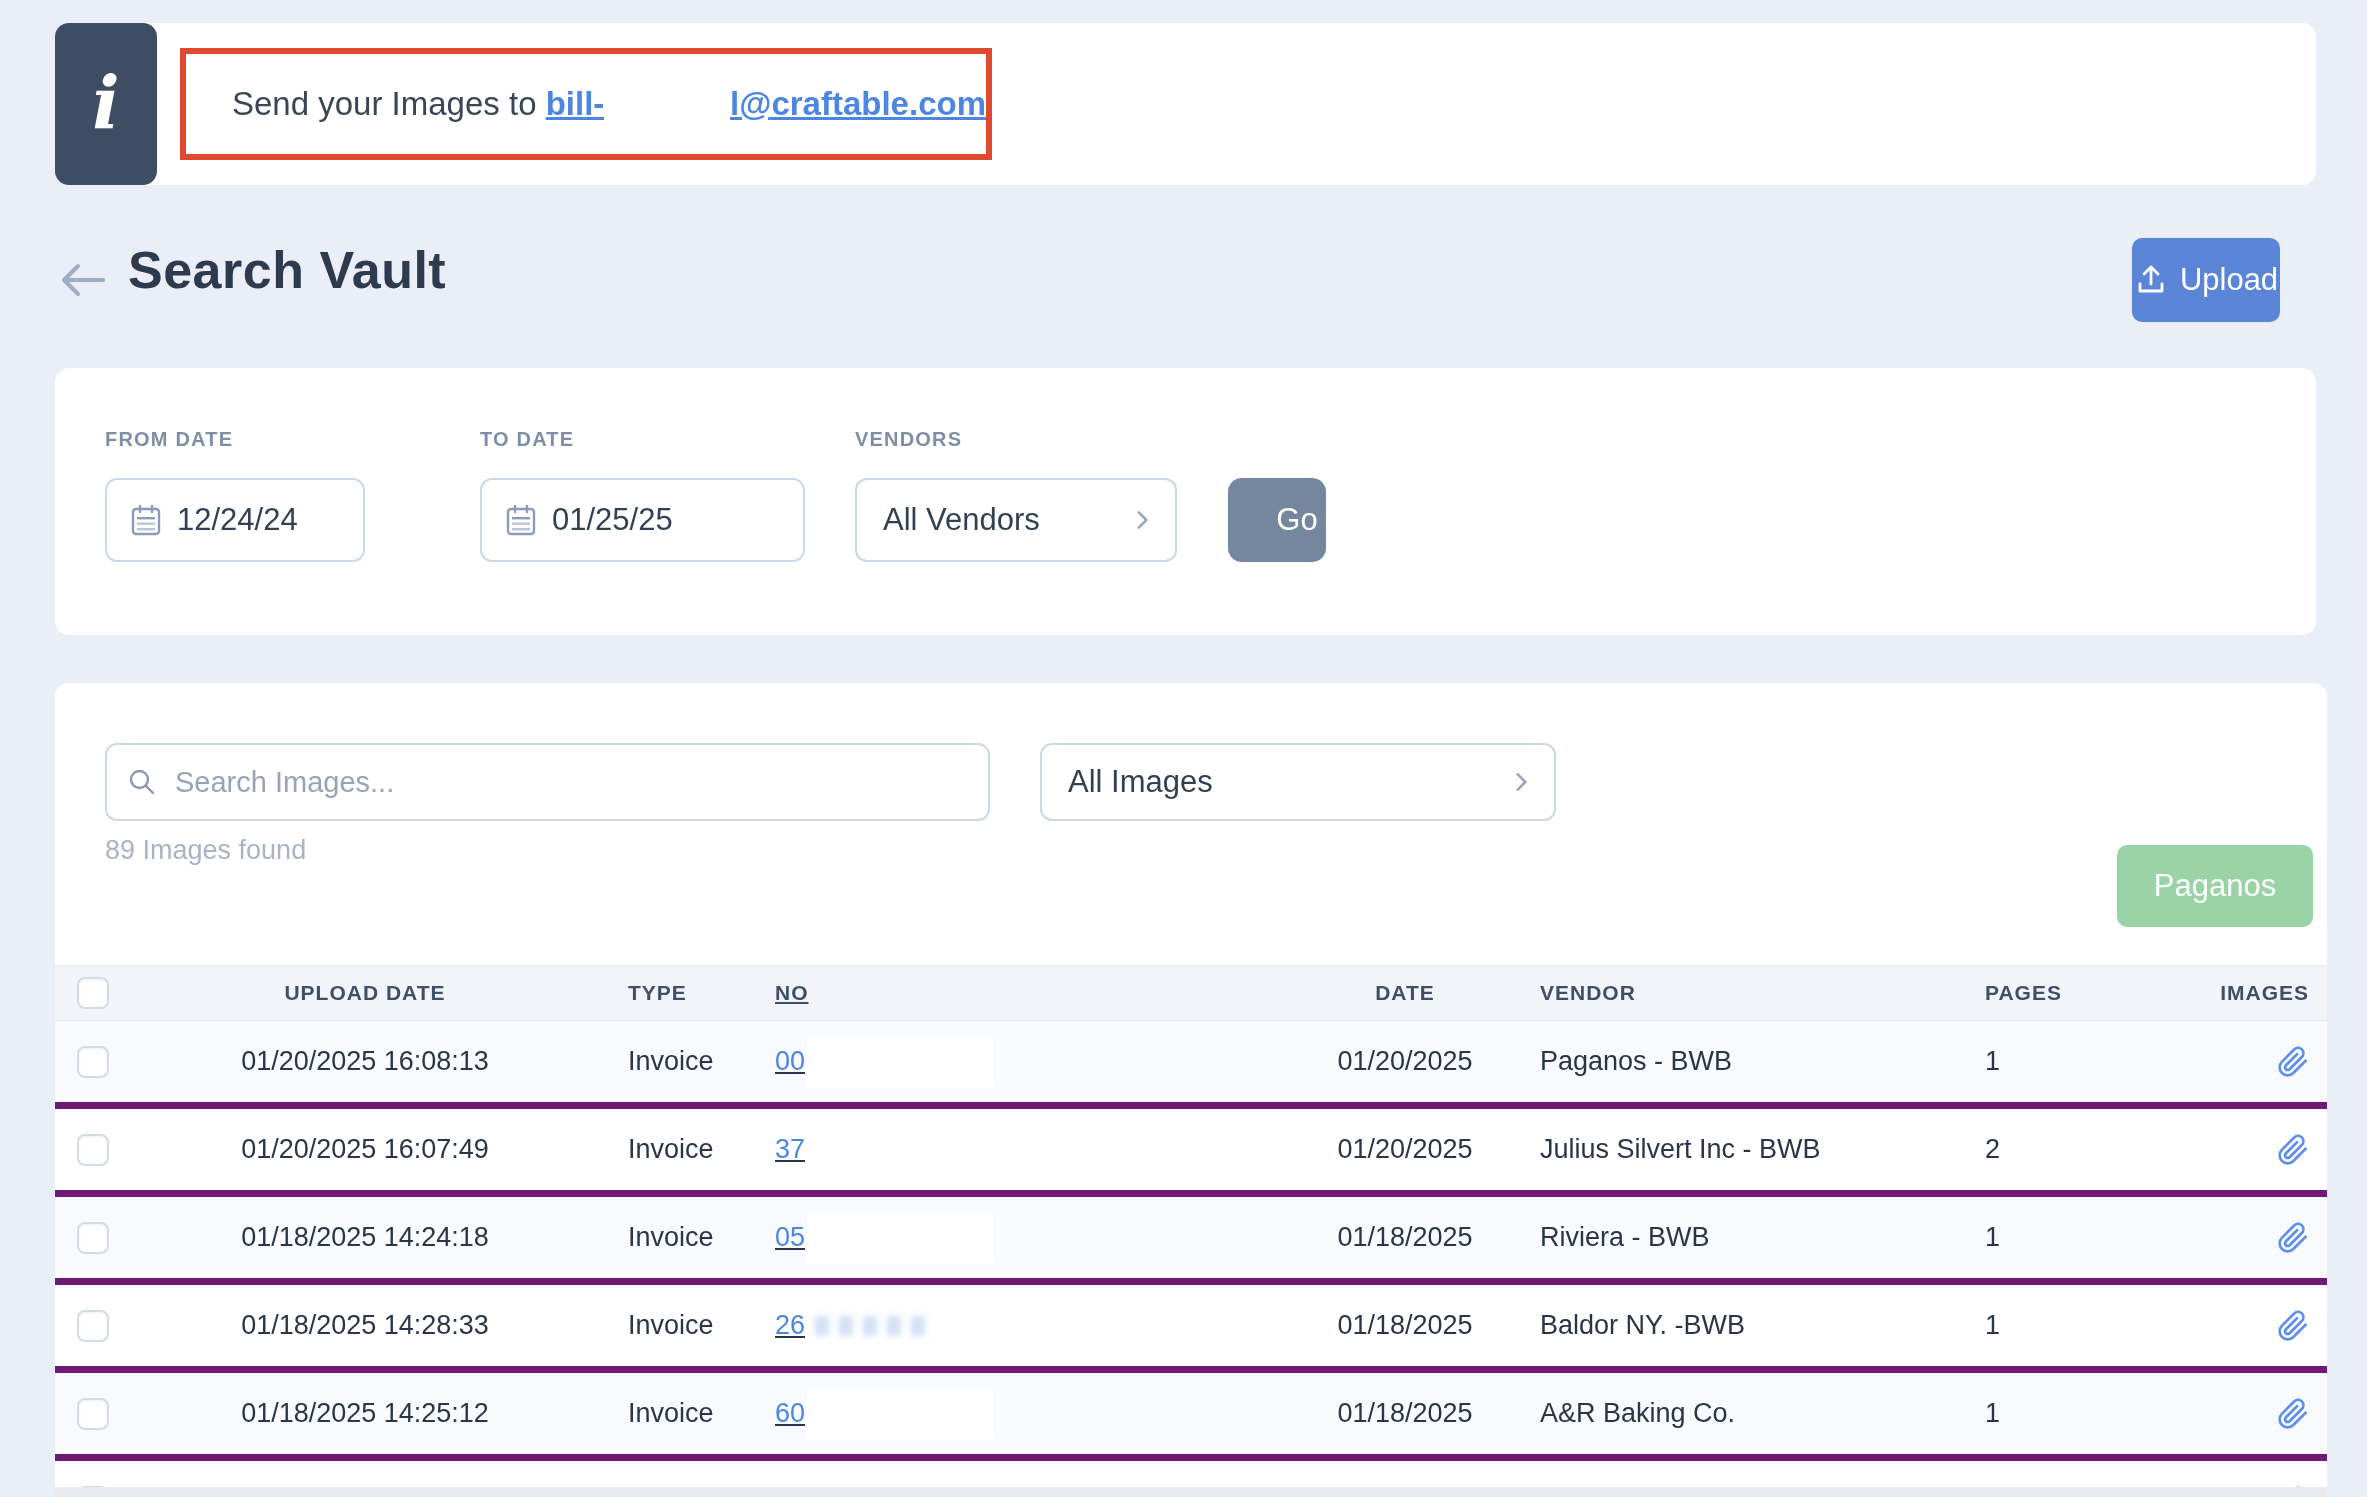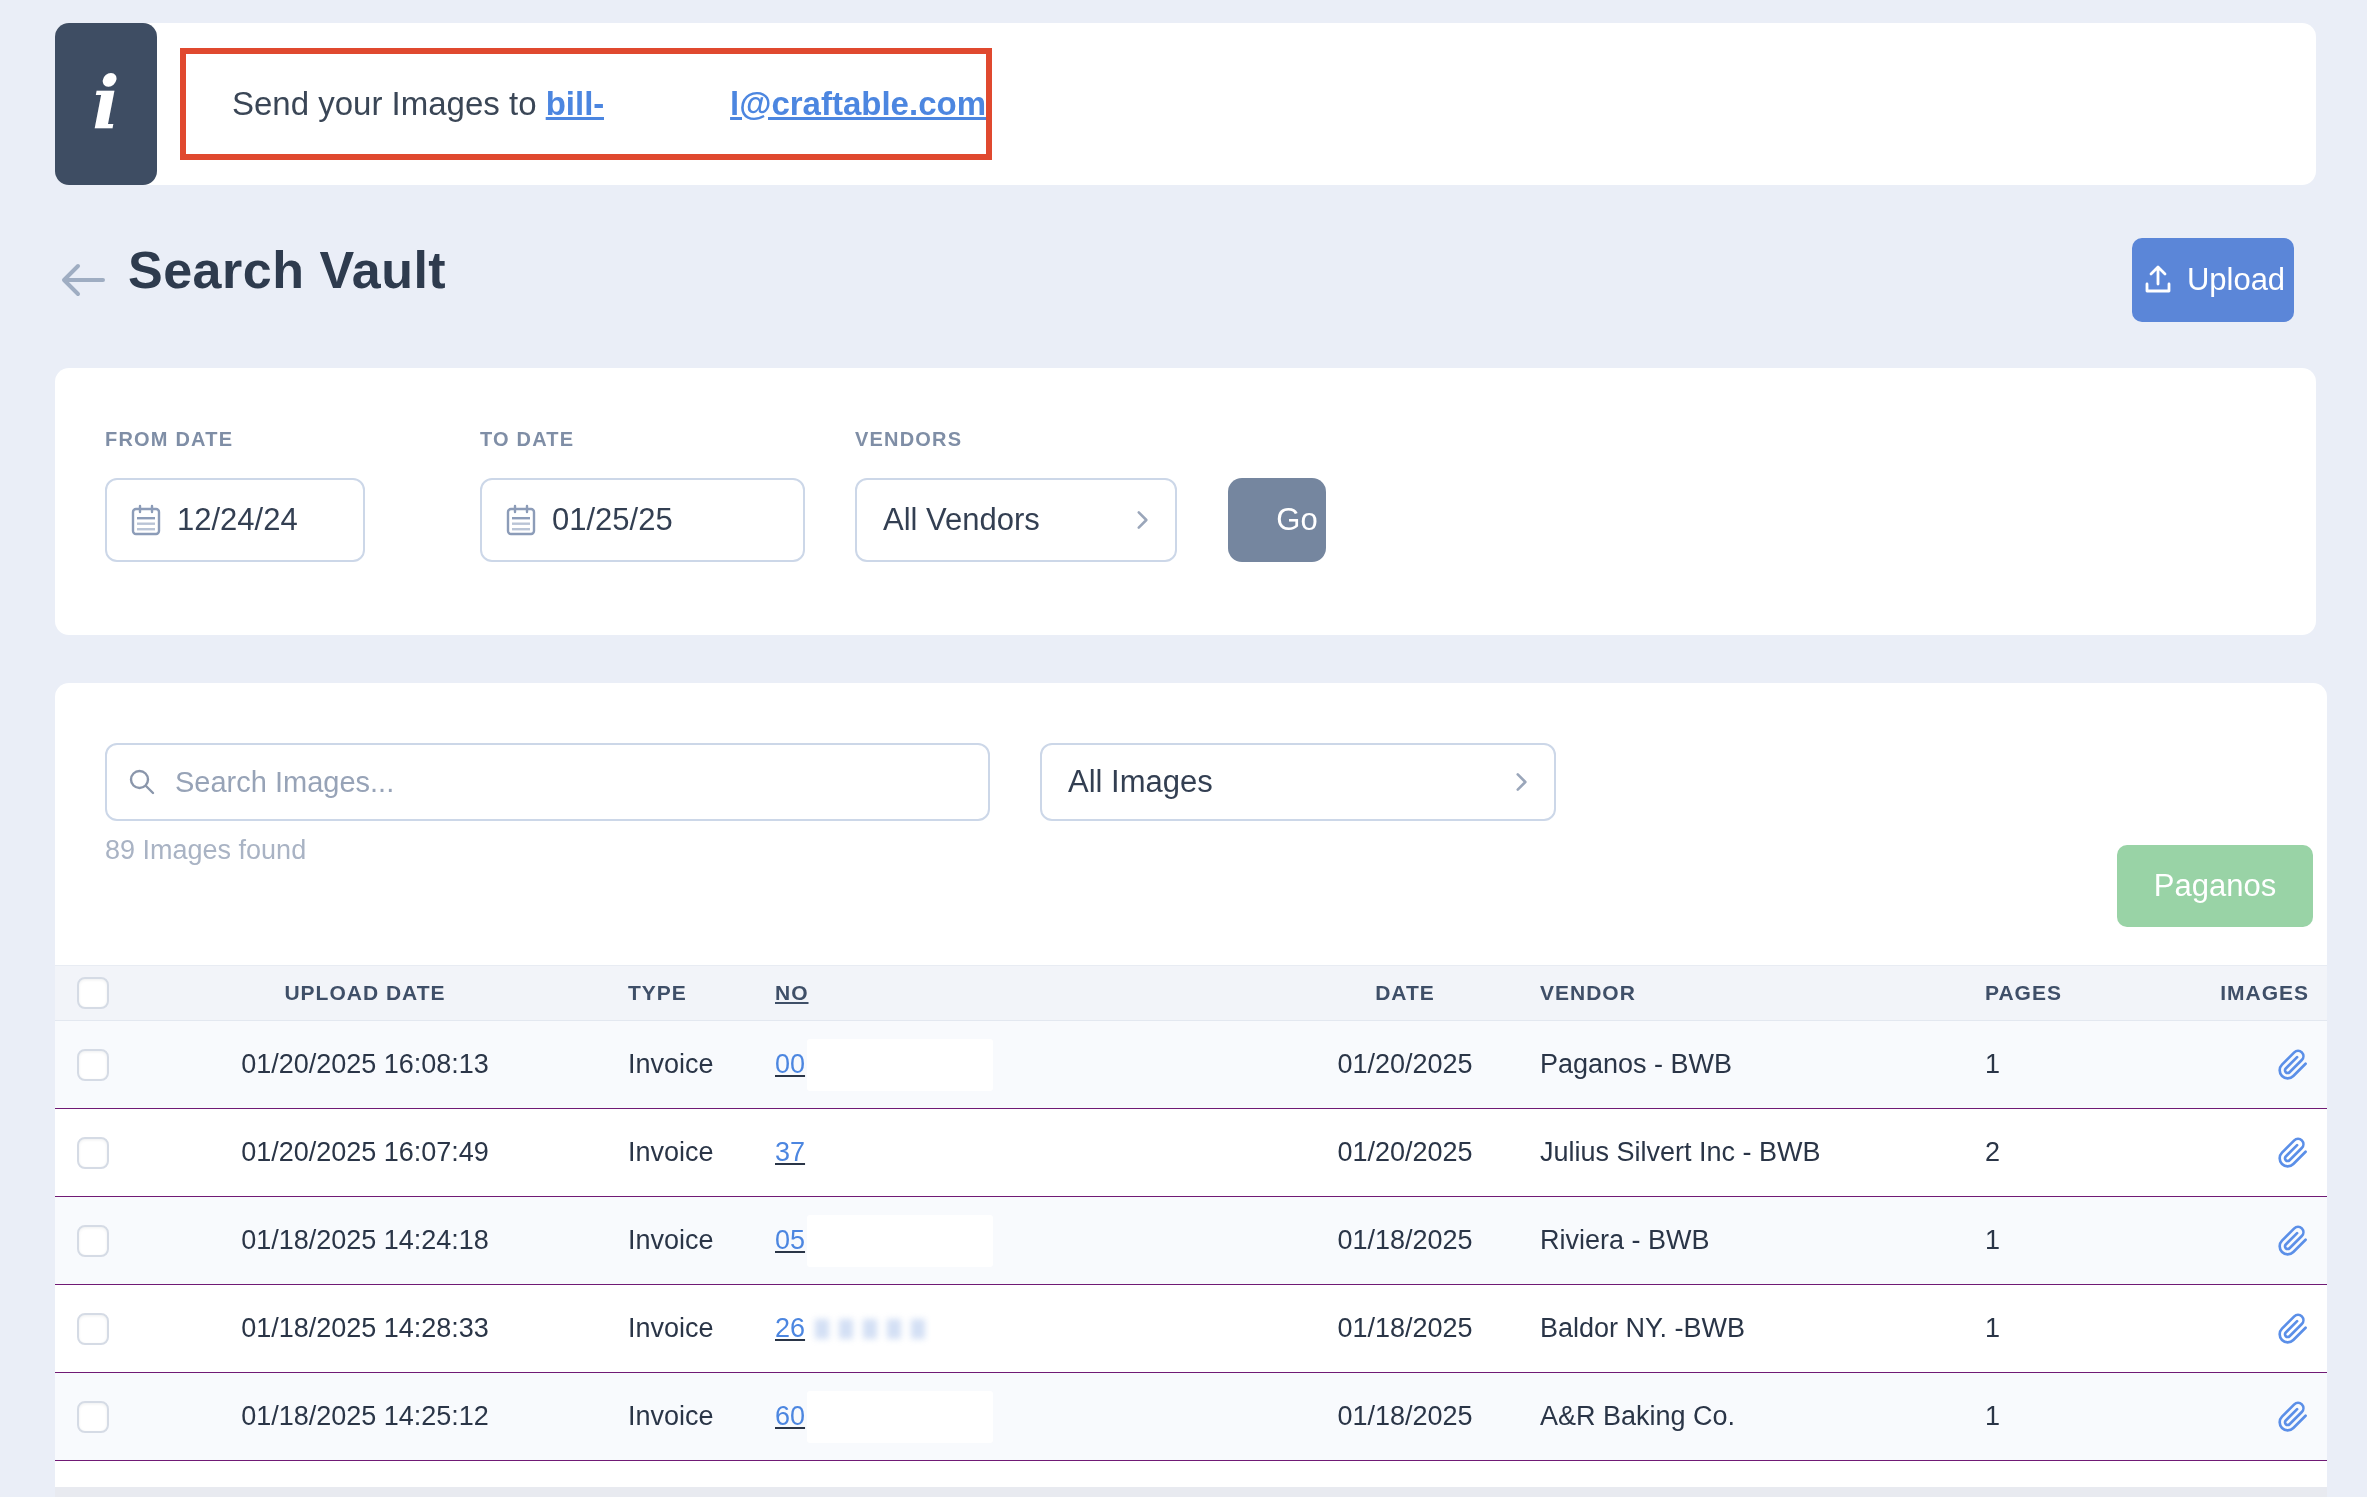--- a/index.html
+++ b/index.html
@@ -31,21 +31,21 @@
   }
   .red-box a{color:#4c86e0;font-weight:700;text-decoration:underline;cursor:pointer;}
   .redact-gap{display:inline-block;width:188px;height:44px;background:#ffffff;}
   
   .back-arrow{position:absolute;left:57px;top:258px;cursor:pointer;}
   .page-title{
     position:absolute;left:128px;top:240px;margin:0;
     font-size:52px;font-weight:700;color:#2e3b4e;letter-spacing:.5px;
   }
   .upload-btn{
-    position:absolute;left:2132px;top:238px;width:162px;height:84px;
+    position:absolute;left:2132px;top:238px;width:148px;height:84px;
     background:#5b86d8;border:none;border-radius:10px;cursor:pointer;
     display:flex;align-items:center;justify-content:center;gap:12px;
     color:#ffffff;font-size:31px;font-family:inherit;
   }
   
   .filter-card{
     position:absolute;left:55px;top:368px;width:2261px;height:267px;
     background:#ffffff;border-radius:14px;
   }
   .flabel{
@@ -99,21 +99,21 @@
   .tgrid{display:grid;grid-template-columns:75px 470px 155px 560px 180px 490px 165px 177px;align-items:center;}
   .thead{
     position:absolute;left:0;top:282px;width:2272px;height:56px;
     background:#f2f4f9;border-top:1px solid #e8ecf3;border-bottom:1px solid #e3e8f0;
     box-sizing:border-box;
   }
   .thead .cell{
     font-size:21px;font-weight:700;letter-spacing:1px;color:#3f4f68;
   }
   .tbody{position:absolute;left:0;top:338px;width:2272px;}
-  .trow{height:88px;border-bottom:1px solid #701a75;box-sizing:border-box;background:#ffffff;}
+  .trow{height:88px;border-bottom:7px solid #701a75;box-sizing:border-box;background:#ffffff;}
   .trow.alt{background:#f8fafd;}
   .cell{overflow:hidden;white-space:nowrap;}
   .c-check{display:flex;justify-content:flex-start;padding-left:22px;box-sizing:border-box;}
   .c-upload{text-align:center;}
   .c-type{text-align:left;padding-left:28px;box-sizing:border-box;}
   .c-no{text-align:left;padding-left:20px;box-sizing:border-box;display:flex;align-items:center;text-decoration:underline;}
   .c-date{text-align:center;}
   .c-vendor{text-align:left;padding-left:45px;box-sizing:border-box;}
   .c-pages{}
   .c-images{text-align:right;padding-right:18px;box-sizing:border-box;display:flex;justify-content:flex-end;align-items:center;}

